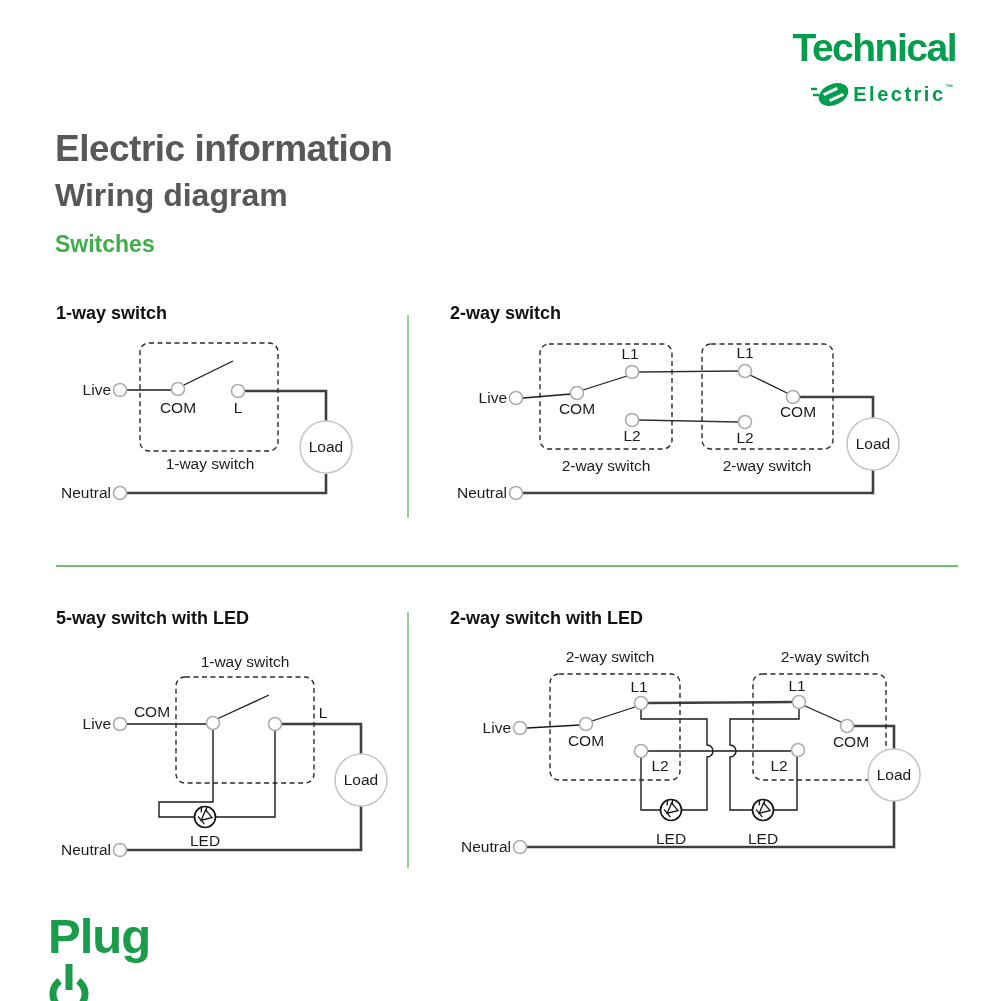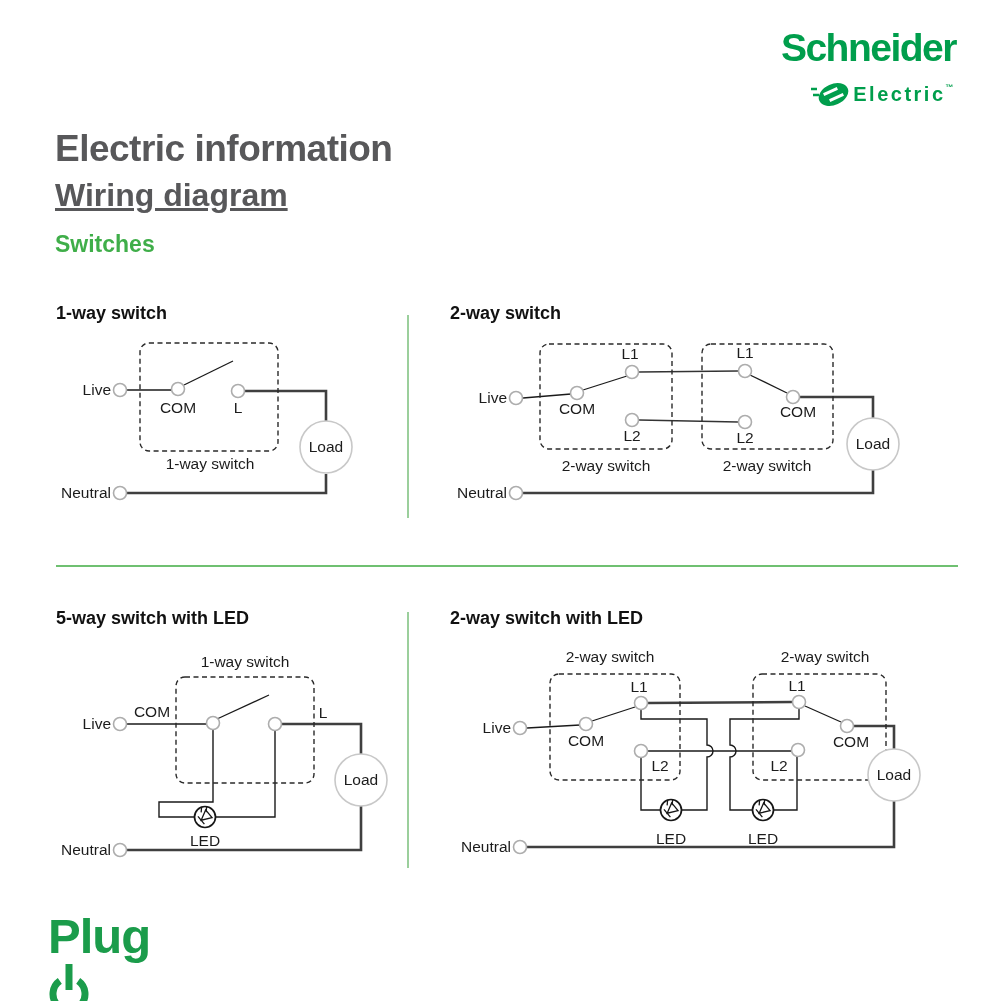--- a/index.html
+++ b/index.html
@@ -9,21 +9,21 @@
 
   
   .brand{top:28px;right:45px;text-align:right;color:#009E4C;}
   .brand-name{font-size:39px;font-weight:bold;letter-spacing:-1.5px;line-height:1.0;}
   .brand-row{display:flex;align-items:center;justify-content:flex-end;margin-top:12px;}
   .brand-sub{font-size:20px;letter-spacing:2.5px;font-weight:bold;}
   .brand-tm{font-size:8px;vertical-align:top;}
 
   
   .title{left:55px;top:128px;font-size:37px;font-weight:bold;color:#58585A;letter-spacing:-0.5px;}
-  .subtitle{left:55px;top:177px;font-size:32px;font-weight:bold;color:#58585A;text-decoration:underline;}
+  .subtitle{left:55px;top:177px;font-size:32px;font-weight:bold;color:#58585A;}
   .category{left:55px;top:231px;font-size:23px;font-weight:bold;color:#3FAE49;}
 
   
   .sec-h{font-size:18px;font-weight:bold;color:#111;}
 
   
   .vdiv{width:2px;background:#9BCF9C;}
   .hdiv{height:2px;background:#6FC071;left:56px;top:565px;width:902px;}
 
   
@@ -31,21 +31,21 @@
 
   
   .plugon{left:48px;top:912px;display:flex;align-items:flex-start;color:#1B9C4B;
           font-size:49px;font-weight:bold;letter-spacing:-1px;line-height:1;flex-direction:column;}
   .plugon svg{margin:0 1px;}
 </style>
 </head>
 <body>
 
 <div class="abs brand">
-  <div class="brand-name">Schneider</div>
+  <div class="brand-name">Technical</div>
   <div class="brand-row">
     <svg width="42" height="31" viewBox="0 0 42 31">
       <g transform="translate(22.5,15.5) rotate(-24)">
         <ellipse cx="0" cy="0" rx="15.5" ry="10.5" fill="#009E4C"></ellipse>
         <path d="M-9 -4 L6 -4" stroke="#fff" stroke-width="3"></path>
         <path d="M-6 4 L9 4" stroke="#fff" stroke-width="3"></path>
       </g>
       <path d="M0 10 H6 M2 16 H8" stroke="#009E4C" stroke-width="2.6"></path>
     </svg>
     <div class="brand-sub"><span>Electric</span><span class="brand-tm">™</span></div>

